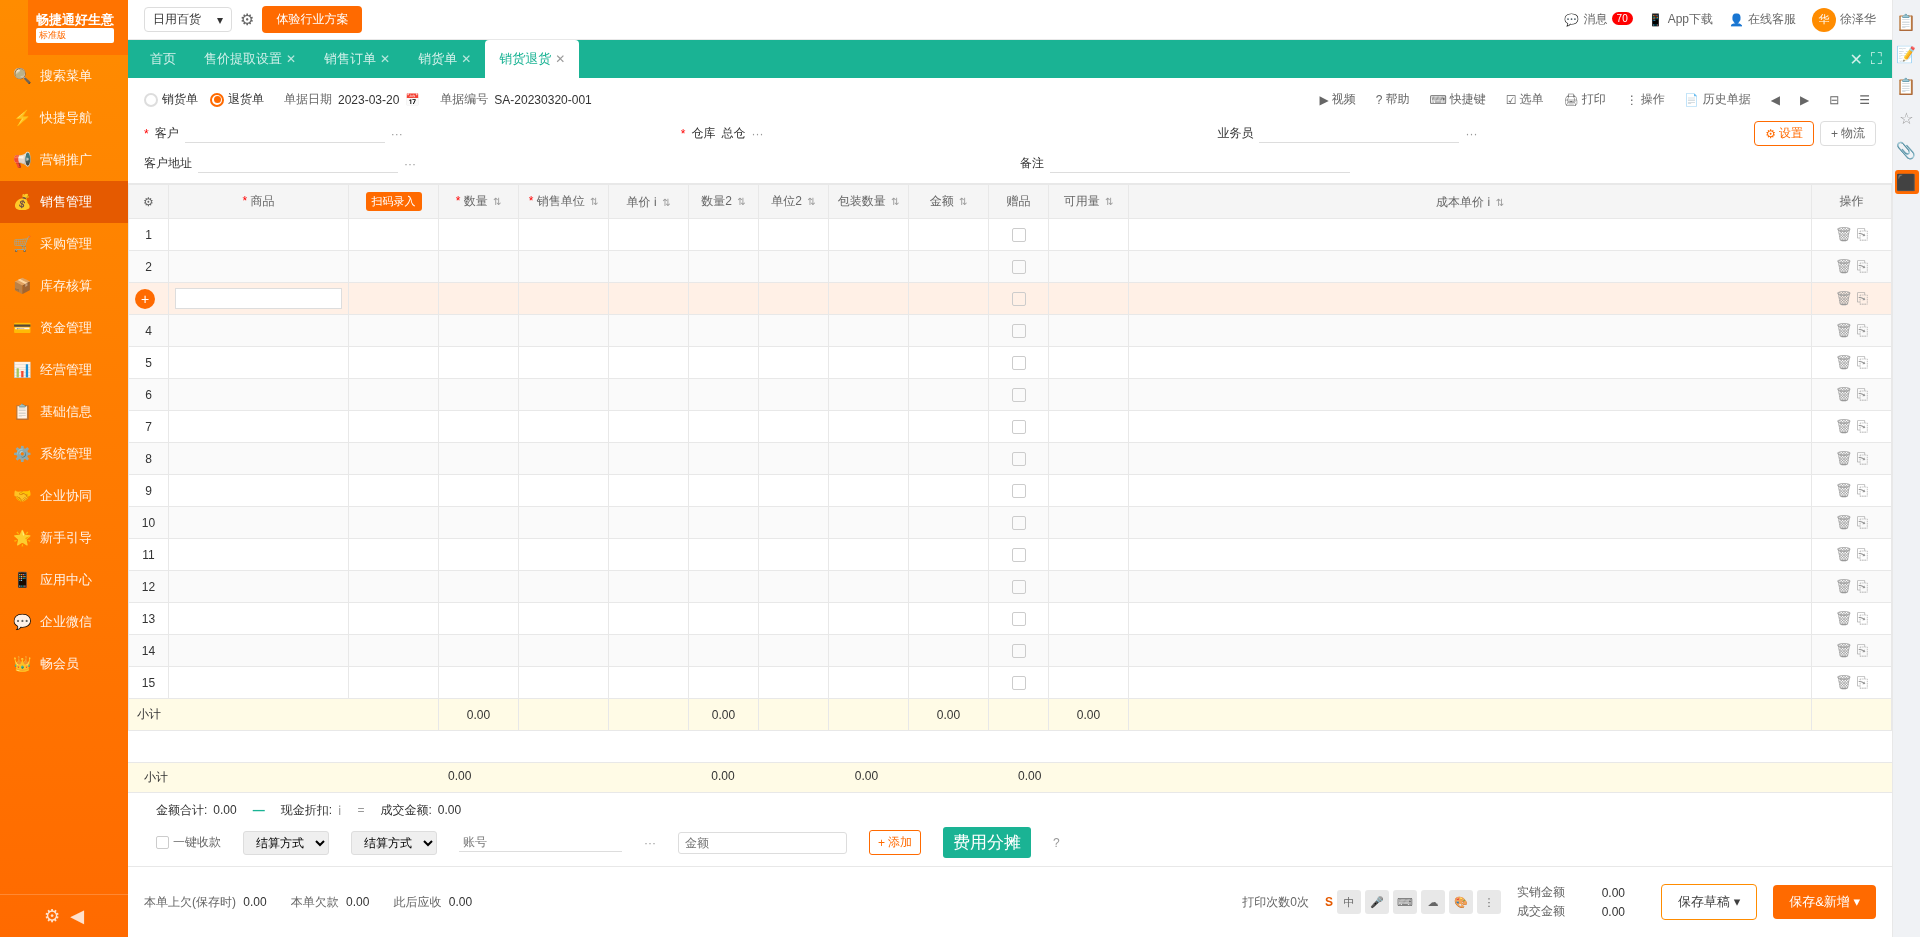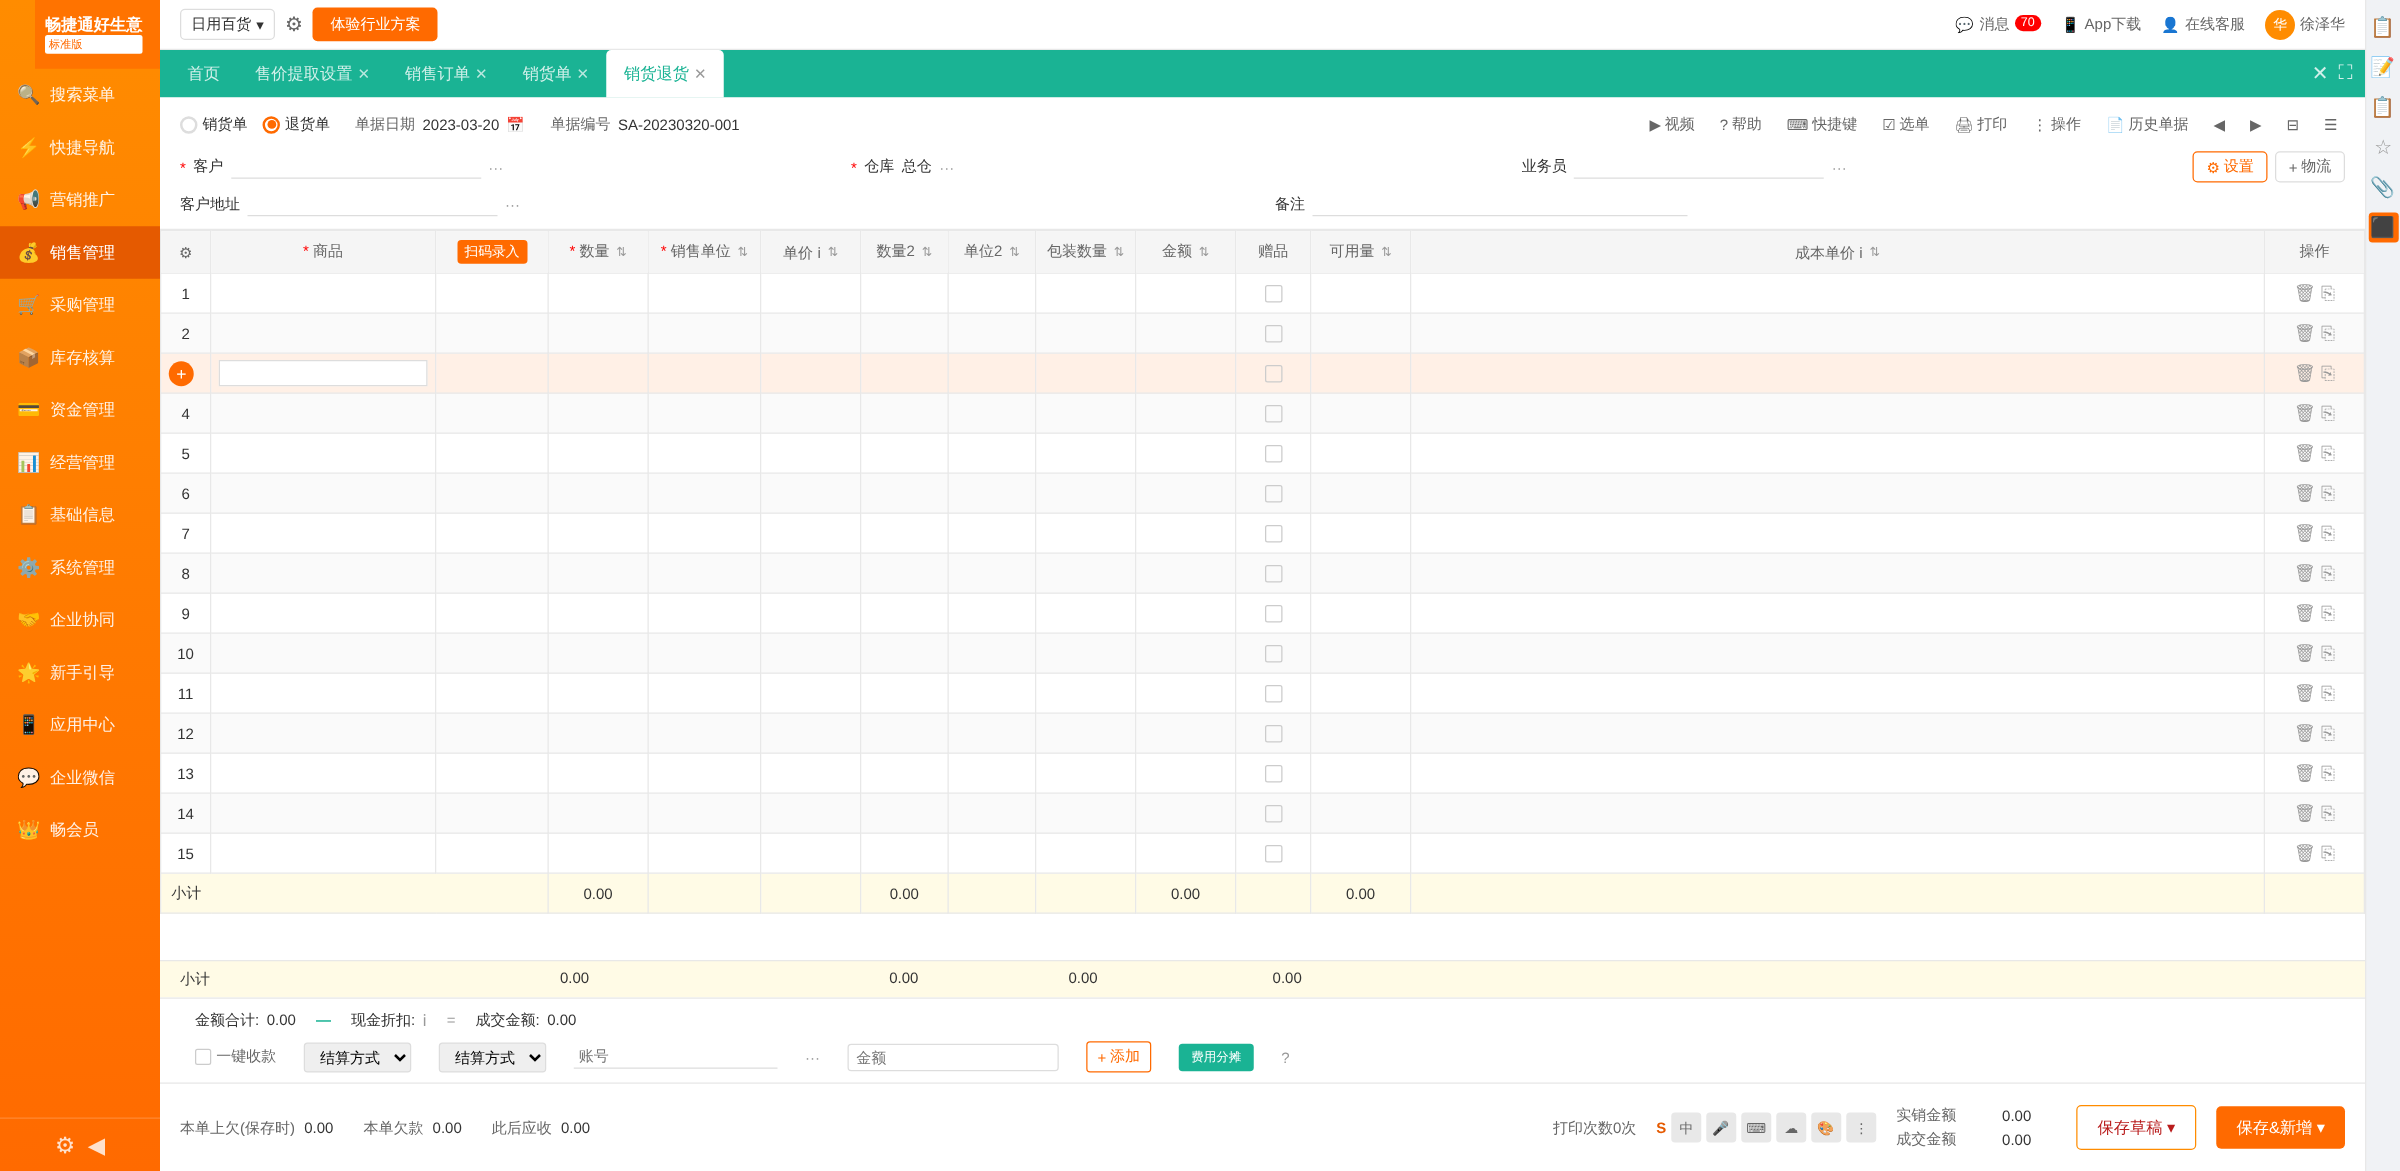--- a/index.html
+++ b/index.html
@@ -16,21 +16,21 @@
     .sidebar-item-icon { width: 18px; height: 18px; display: flex; align-items: center; justify-content: center; font-size: 15px; }
     .sidebar-bottom { padding: 10px; display: flex; gap: 10px; justify-content: center; border-top: 1px solid rgba(255,255,255,0.2); }
     .sidebar-bottom-btn { color: rgba(255,255,255,0.8); cursor: pointer; font-size: 18px; }
 
     
     .main { flex: 1; display: flex; flex-direction: column; overflow: hidden; }
 
     
     .topbar { height: 40px; background: #fff; display: flex; align-items: center; justify-content: space-between; padding: 0 16px; border-bottom: 1px solid #e8e8e8; flex-shrink: 0; }
     .topbar-left { display: flex; align-items: center; gap: 8px; }
-    .topbar-select { display: flex; align-items: center; gap: 4px; border: 1px solid #ddd; border-radius: 4px; padding: 3px 8px; cursor: pointer; font-size: 12px; }
+    .topbar-select { display: flex; align-items: center; gap: 16px; border: 1px solid #ddd; border-radius: 4px; padding: 3px 8px; cursor: pointer; font-size: 12px; }
     .topbar-gear { font-size: 16px; color: #666; cursor: pointer; }
     .topbar-experience { background: #ff6a00; color: white; border: none; border-radius: 4px; padding: 5px 14px; cursor: pointer; font-size: 12px; }
     .topbar-right { display: flex; align-items: center; gap: 16px; }
     .topbar-right-item { display: flex; align-items: center; gap: 4px; cursor: pointer; color: #666; font-size: 12px; }
     .notification-badge { background: #f00; color: white; border-radius: 10px; padding: 1px 5px; font-size: 10px; position: relative; top: -1px; }
     .user-avatar { width: 24px; height: 24px; border-radius: 50%; background: #ff8c00; display: flex; align-items: center; justify-content: center; color: white; font-size: 11px; }
 
     
     .tabbar { background: #1ab394; display: flex; align-items: center; padding: 0 8px; height: 38px; flex-shrink: 0; }
     .tab { display: flex; align-items: center; gap: 4px; padding: 0 14px; height: 38px; cursor: pointer; color: rgba(255,255,255,0.8); font-size: 13px; position: relative; }
@@ -91,33 +91,33 @@
     .equals-icon { color: #999; }
     .info-icon { color: #999; cursor: pointer; font-size: 13px; }
 
     .bottom-row2 { display: flex; align-items: center; gap: 22px; }
     .checkbox-label { display: flex; align-items: center; gap: 4px; font-size: 12px; color: #666; }
     .small-checkbox { width: 13px; height: 13px; border: 1px solid #ccc; border-radius: 2px; }
     .method-select { border: 1px solid #ddd; border-radius: 3px; padding: 3px 8px; font-size: 12px; outline: none; }
     .account-input { border: none; border-bottom: 1px solid #ddd; padding: 2px 4px; min-width: 80px; font-size: 12px; outline: none; color: #999; }
     .amount-input { border: 1px solid #ddd; border-radius: 3px; padding: 3px 6px; min-width: 80px; font-size: 12px; outline: none; }
     .add-btn { display: flex; align-items: center; gap: 3px; cursor: pointer; color: #ff6a00; border: 1px solid #ff6a00; border-radius: 3px; padding: 3px 8px; font-size: 12px; }
-    .fenyong-btn { background: #1ab394; color: white; border: none; border-radius: 3px; padding: 4px 10px; font-size: 10px; cursor: pointer; }
+    .fenyong-btn { background: #1ab394; color: white; border: none; border-radius: 3px; padding: 4px 10px; font-size: 17px; cursor: pointer; }
     .help-icon { color: #999; cursor: pointer; }
     .status-left { display: flex; gap: 24px; align-items: center; }
     .status-item { color: #666; }
     .status-value { color: #333; font-weight: 500; }
     .print-info { color: #666; }
     .ime-bar { display: flex; gap: 4px; align-items: center; }
     .ime-icon { width: 24px; height: 24px; background: #e8e8e8; border-radius: 3px; display: flex; align-items: center; justify-content: center; font-size: 11px; cursor: pointer; color: #666; }
     .summary-amounts { display: flex; flex-direction: column; gap: 2px; margin-right: 20px; }
     .summary-row { display: flex; gap: 10px; font-size: 12px; align-items: center; }
     .summary-label { color: #666; }
     .summary-value { color: #333; font-weight: 500; min-width: 50px; text-align: right; }
-    .btn-draft { background: #fff; border: 1px solid #ff8c00; color: #b91c1c; border-radius: 4px; padding: 8px 16px; cursor: pointer; font-size: 13px; }
+    .btn-draft { background: #fff; border: 1px solid #ff8c00; color: #404040; border-radius: 4px; padding: 8px 16px; cursor: pointer; font-size: 13px; }
     .btn-save { background: #ff6a00; border: none; color: white; border-radius: 4px; padding: 8px 16px; cursor: pointer; font-size: 13px; }
 
     
     .right-panel { width: 28px; background: #f0f2f5; border-left: 1px solid #e8e8e8; display: flex; flex-direction: column; align-items: center; padding: 10px 0; gap: 8px; flex-shrink: 0; }
     .right-panel-btn { cursor: pointer; color: #999; font-size: 16px; writing-mode: horizontal-tb; display: flex; align-items: center; justify-content: center; width: 24px; height: 24px; border-radius: 3px; }
     .right-panel-btn.active { background: #ff6a00; color: white; }
 
     .sort-icon { cursor: pointer; color: #999; font-size: 10px; display: inline-flex; flex-direction: column; vertical-align: middle; margin-left: 2px; }
 
     .subtotal-row td { background: #fffbe6 !important; font-weight: 500; }

